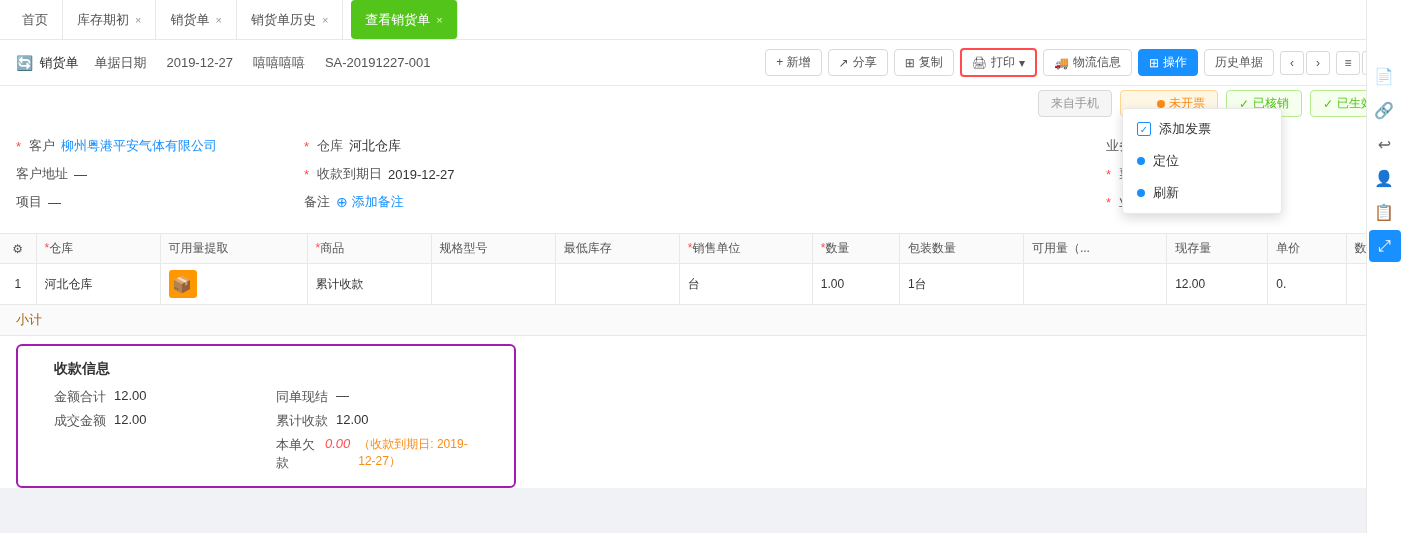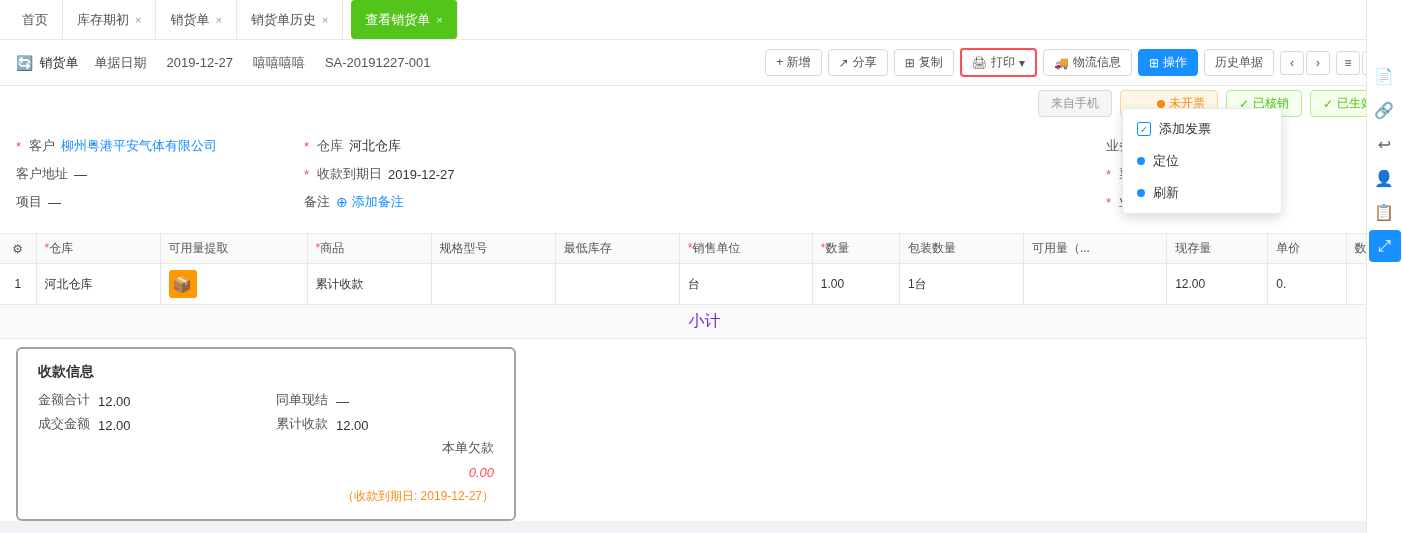--- a/index.html
+++ b/index.html
@@ -70,37 +70,37 @@
     table { width: 100%; border-collapse: collapse; font-size: 12px; }
     th {
       background: #fafafa; border-bottom: 1px solid #e8e8e8; border-right: 1px solid #e8e8e8;
       padding: 6px 8px; text-align: left; font-weight: 500; white-space: nowrap; color: #555;
     }
     th .required { color: #ff4d4f; }
     td {
       border-bottom: 1px solid #e8e8e8; border-right: 1px solid #e8e8e8;
       padding: 6px 8px; white-space: nowrap;
     }
-    .subtotal-row td { background: #fafafa; font-size: 16px; color: #6d28d9; text-align: center; }
+    .subtotal-row td { background: #fafafa; font-size: 13px; color: #a16207; }
     .th-gear { width: 36px; text-align: center; }
 
     
     .product-img {
       width: 28px; height: 28px; background: #ff9800; border-radius: 3px;
       display: flex; align-items: center; justify-content: center; color: #fff; font-size: 16px;
     }
 
     
     .payment-box {
-      margin: 8px 16px; border: 2px solid #a3a3a3; border-radius: 6px;
-      padding: 14px 20px; width: 500px;
+      margin: 8px 16px; border: 2px solid #a21caf; border-radius: 6px;
+      padding: 14px 36px; width: 500px;
     }
     .payment-title { font-weight: bold; font-size: 14px; margin-bottom: 10px; }
     .payment-grid { display: grid; grid-template-columns: 1fr 1fr; gap: 6px 20px; }
-    .payment-item { display: flex; align-items: flex-end; gap: 8px; font-size: 13px; }
+    .payment-item { display: flex; align-items: flex-start; gap: 8px; font-size: 13px; }
     .payment-label { color: #555; }
     .payment-value { color: #333; font-weight: 500; }
     .payment-value.red { color: #ff4d4f; font-style: italic; }
     .payment-value.orange { color: #fa8c16; }
 
     
     .right-sidebar {
       position: fixed; right: 0; top: 0; bottom: 0; width: 36px;
       background: #fff; border-left: 1px solid #e8e8e8;
       display: flex; flex-direction: column; align-items: center; padding-top: 60px; gap: 2px;
@@ -337,21 +337,21 @@
         <span class="payment-value">—</span>
       </div>
       <div class="payment-item">
         <span class="payment-label">成交金额</span>
         <span class="payment-value">12.00</span>
       </div>
       <div class="payment-item">
         <span class="payment-label">累计收款</span>
         <span class="payment-value">12.00</span>
       </div>
-      <div class="payment-item" style="grid-column: 2; flex-direction: column;">
+      <div class="payment-item" style="grid-column: 2;">
         <span class="payment-label">本单欠款</span>
         <span class="payment-value red">0.00</span>
         <span class="payment-value orange" style="font-size:12px;">（收款到期日: 2019-12-27）</span>
       </div>
     </div>
   </div>
 
 </div>
 
 <div class="dropdown-menu">

